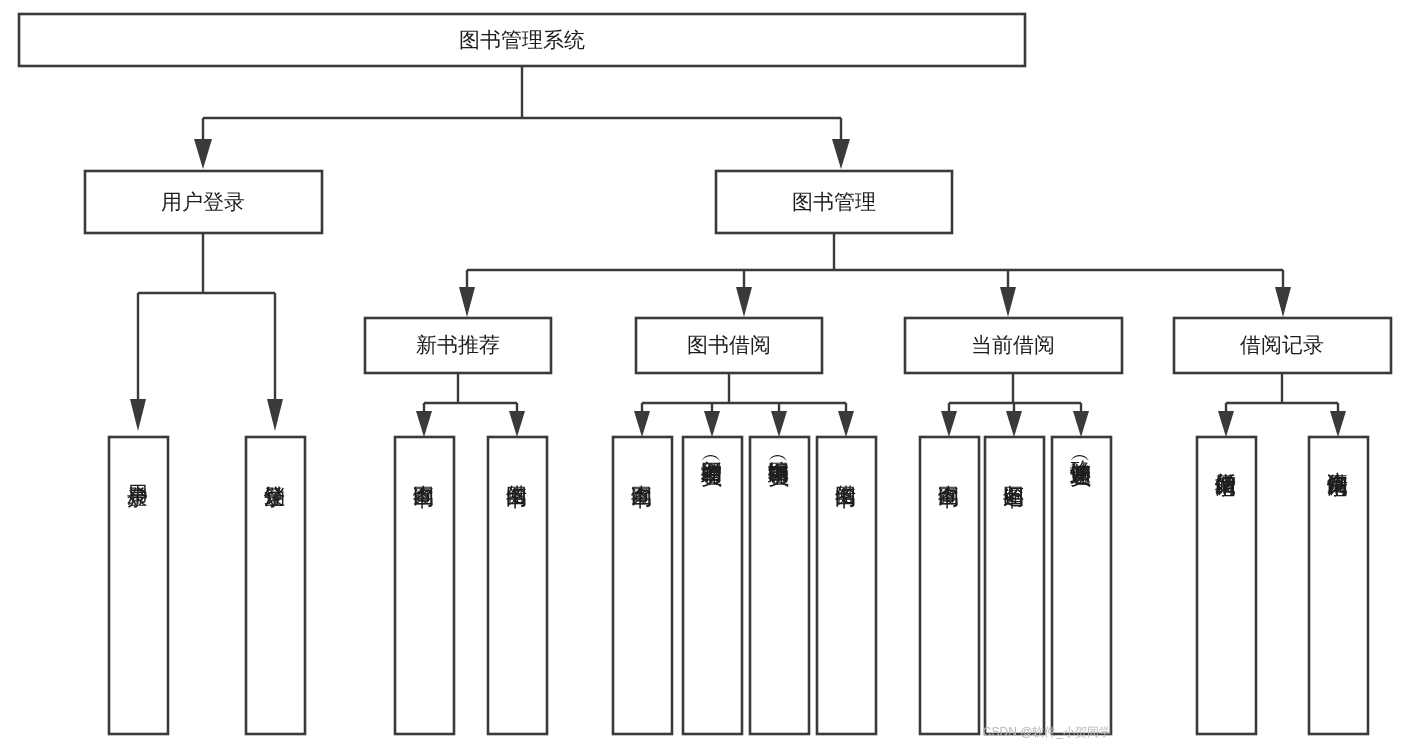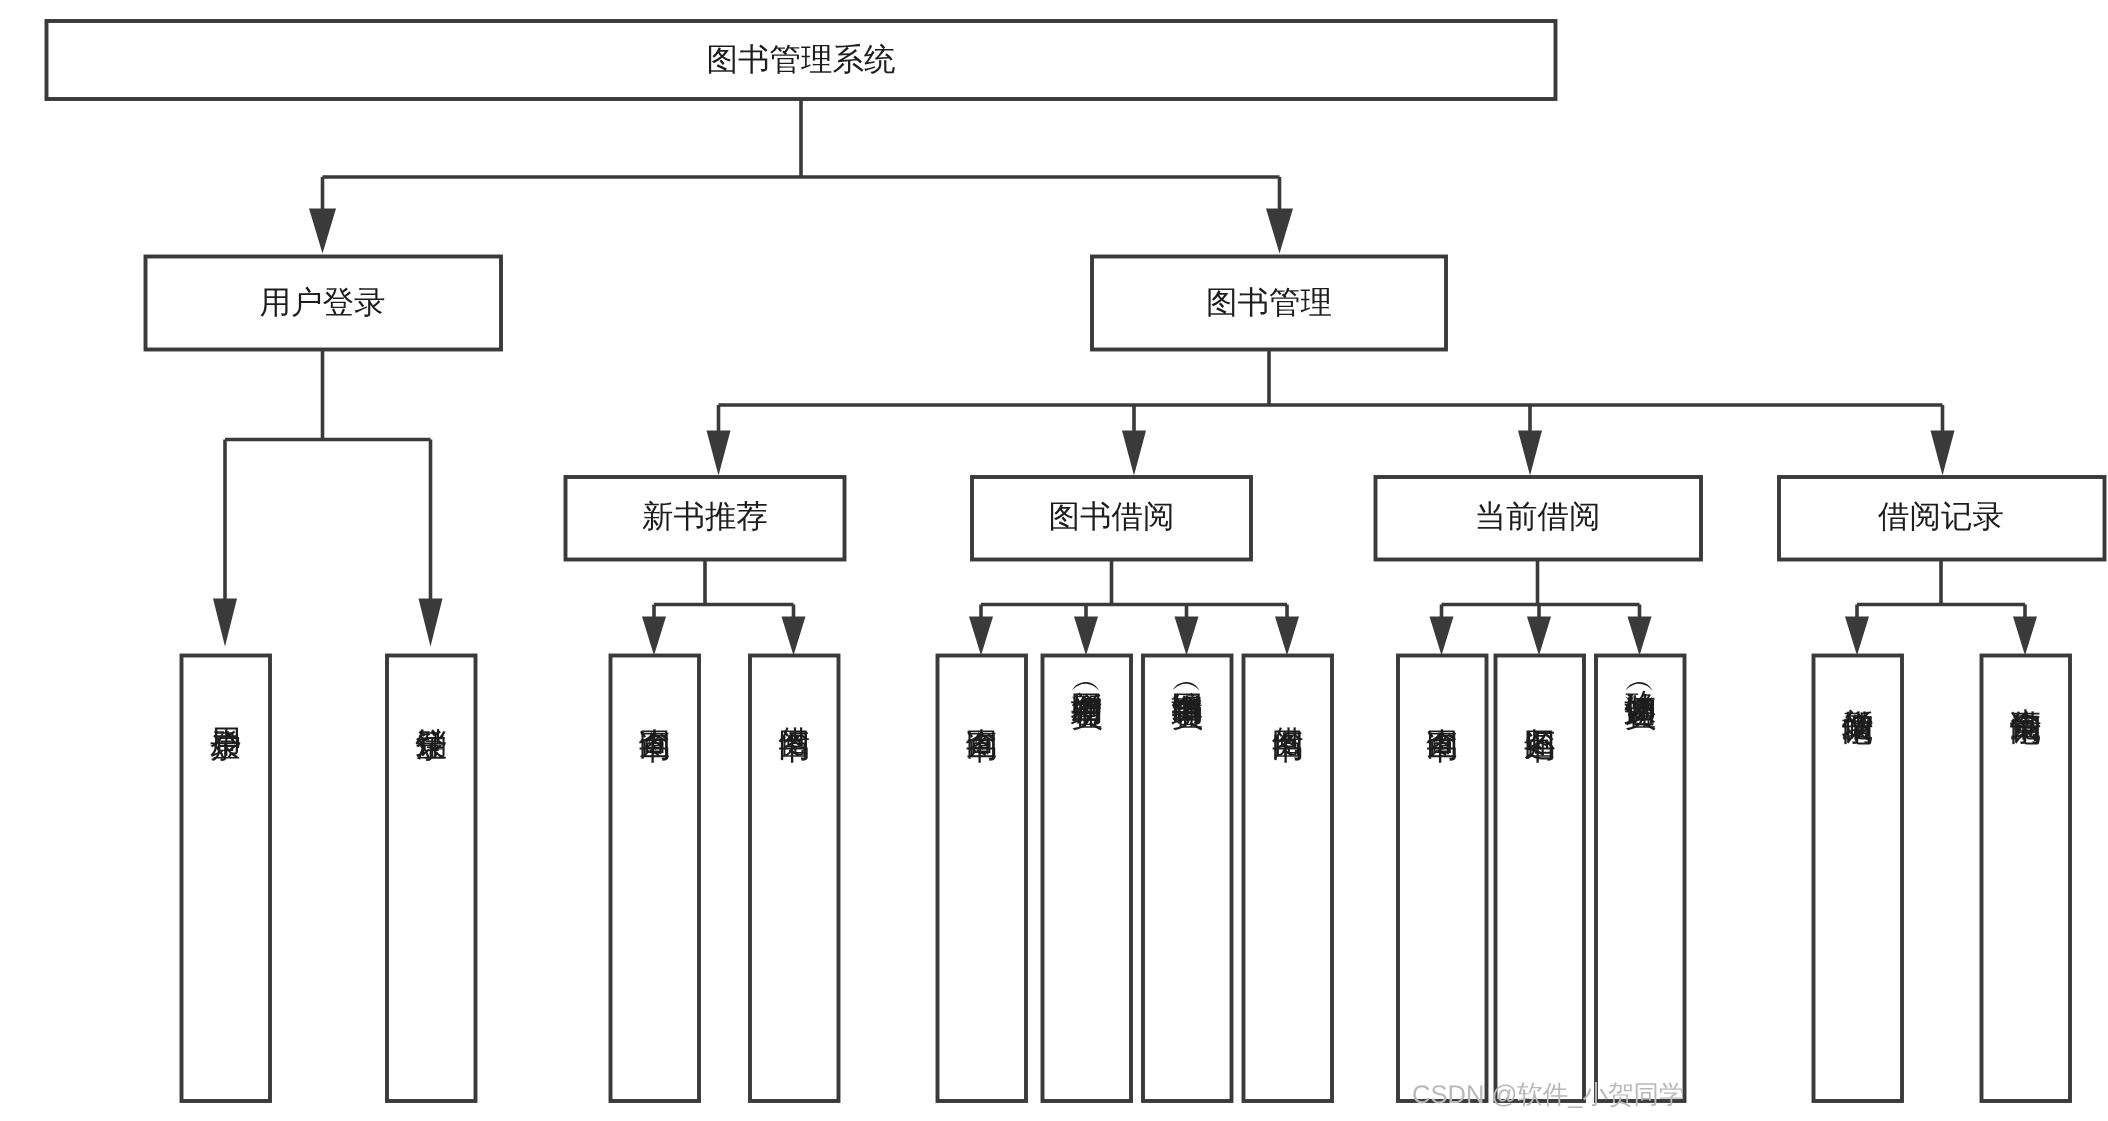--- a/index.html
+++ b/index.html
@@ -9,21 +9,21 @@
   }
   body {
     width: 1405px;
     height: 747px;
     font-family: "Liberation Sans", "DejaVu Sans", sans-serif;
     overflow: hidden;
     position: relative;
   }
   #diagram-root {
     position: absolute;
-    left: 16px;
+    left: 4px;
     top: 0;
     width: 1115px;
     height: 747px;
   }
   svg.flow {
     display: block;
     width: 1405px;
     height: 747px;
   }
   .nodebox {
@@ -54,21 +54,21 @@
     fill: #1d1d1d;
     text-anchor: middle;
     writing-mode: vertical-rl;
     letter-spacing: 1px;
   }
   .watermark {
     position: absolute;
     right: 8px;
     bottom: 6px;
     font-family: "Liberation Sans", "DejaVu Sans", sans-serif;
-    font-size: 17px;
+    font-size: 12px;
     color: #b9b9b9;
     white-space: nowrap;
     user-select: none;
   }
 </style>
 </head>
 <body>
 
 <div id="diagram-root">
 

